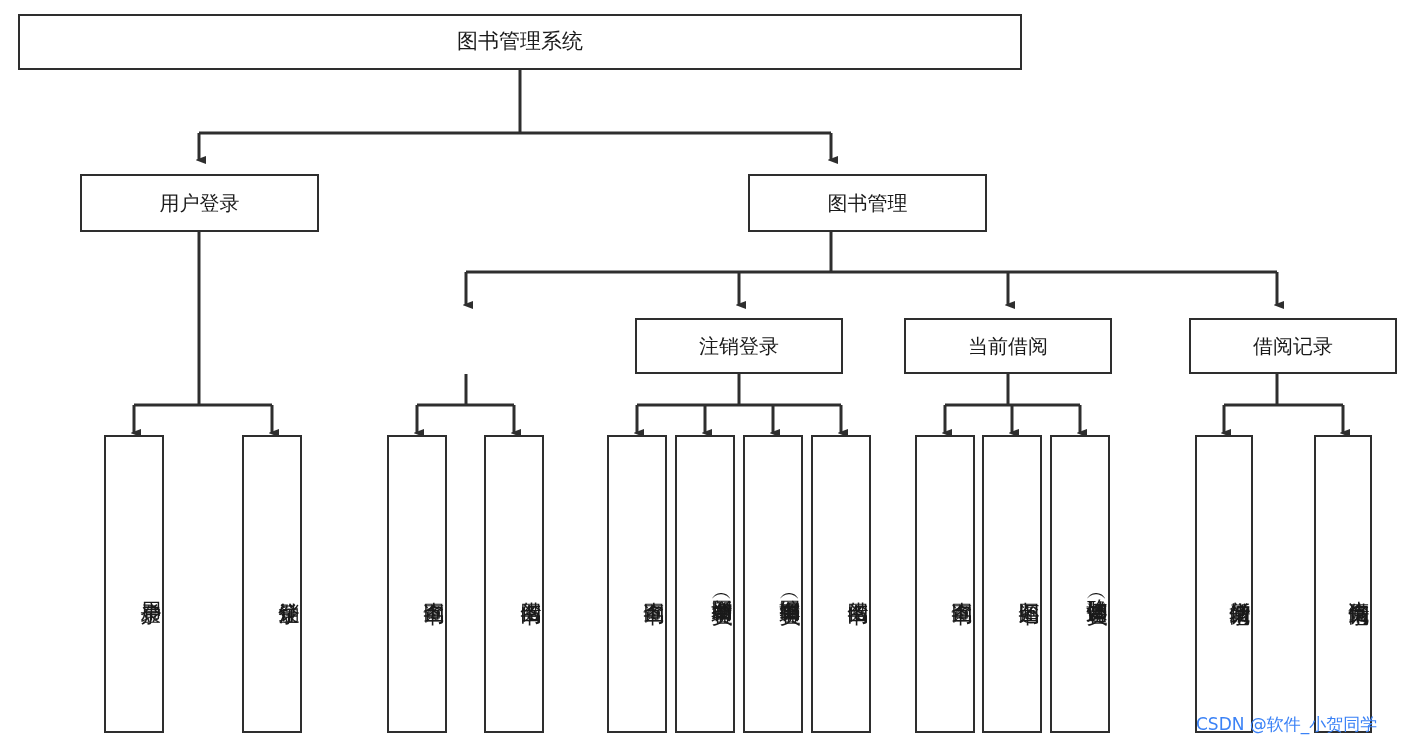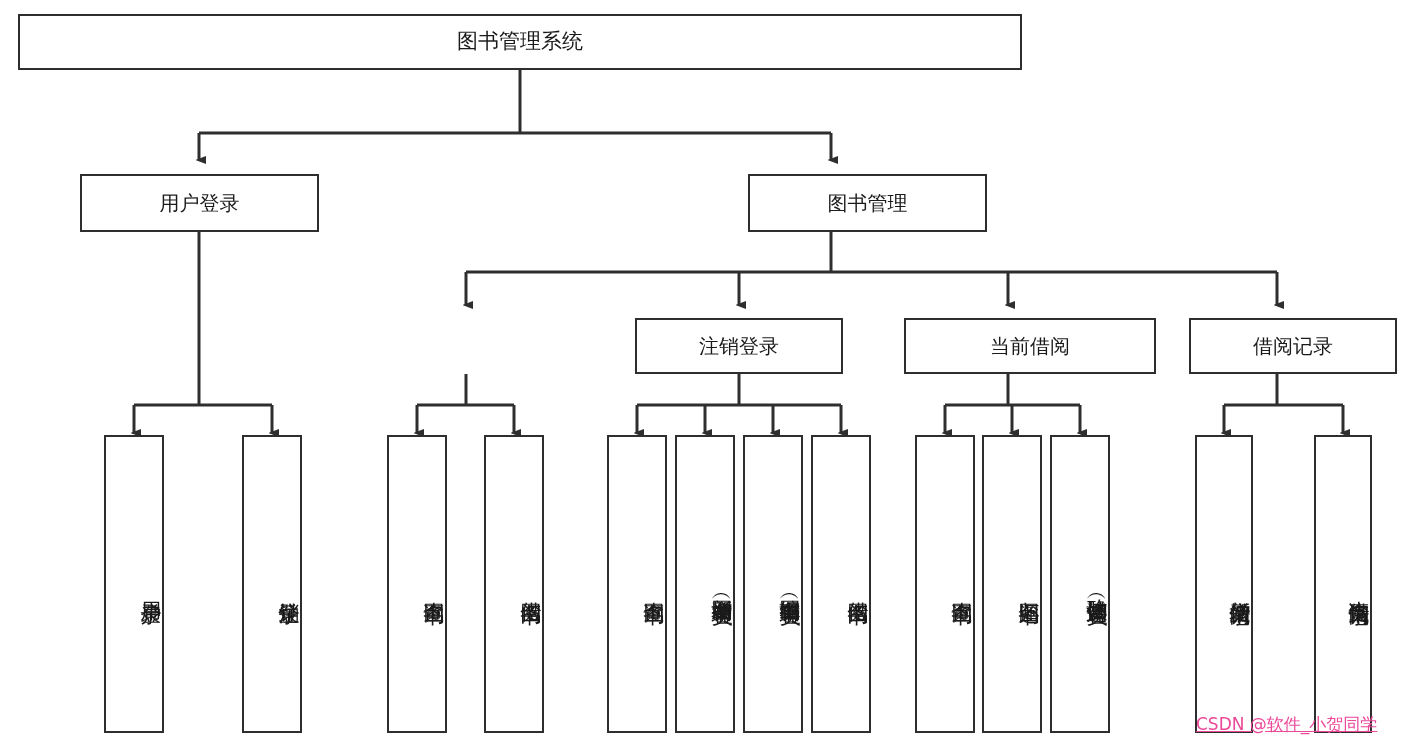--- a/index.html
+++ b/index.html
@@ -53,24 +53,23 @@
     text-align: left;
   }
   .node-v.tall-text {
     padding-top: 4px;
   }
   .watermark {
     position: absolute;
     left: 1196px;
     top: 713px;
     font-size: 17px;
-    color: #ec4899;
+    color: #3b82f6;
     white-space: nowrap;
     font-family: "DejaVu Sans", "Liberation Sans", sans-serif;
-    text-decoration: underline;
   }
 </style>
 </head>
 <body>
 
 <div id="canvas">
 
   <svg id="connectors" viewBox="0 0 1405 747" xmlns="http://www.w3.org/2000/svg">
     <defs>
       <marker id="arrow" markerWidth="10" markerHeight="10" refX="4" refY="7" orient="auto" markerUnits="userSpaceOnUse">
@@ -131,21 +130,21 @@
   <div class="node node-h" style="left:80px; top:174px; width:239px; height:58px;">
     <span>用户登录</span>
   </div>
   <div class="node node-h" style="left:712px; top:174px; width:239px; height:58px;margin-left:36px;">
     <span>图书管理</span>
   </div>
 
   <div class="node node-h" style="left:635px; top:318px; width:208px; height:56px;">
     <span>注销登录</span>
   </div>
-  <div class="node node-h" style="left:904px; top:318px; width:252px; height:56px;">
+  <div class="node node-h" style="left:904px; top:318px; width:208px; height:56px;">
     <span>当前借阅</span>
   </div>
   <div class="node node-h" style="left:1173px; top:318px; width:208px; height:56px;margin-left:16px;">
     <span>借阅记录</span>
   </div>
 
   <div class="node node-v" style="left:104px; top:435px; width:60px; height:298px;">
     <span>用户登录</span>
   </div>
   <div class="node node-v" style="left:242px; top:435px; width:60px; height:298px;">

